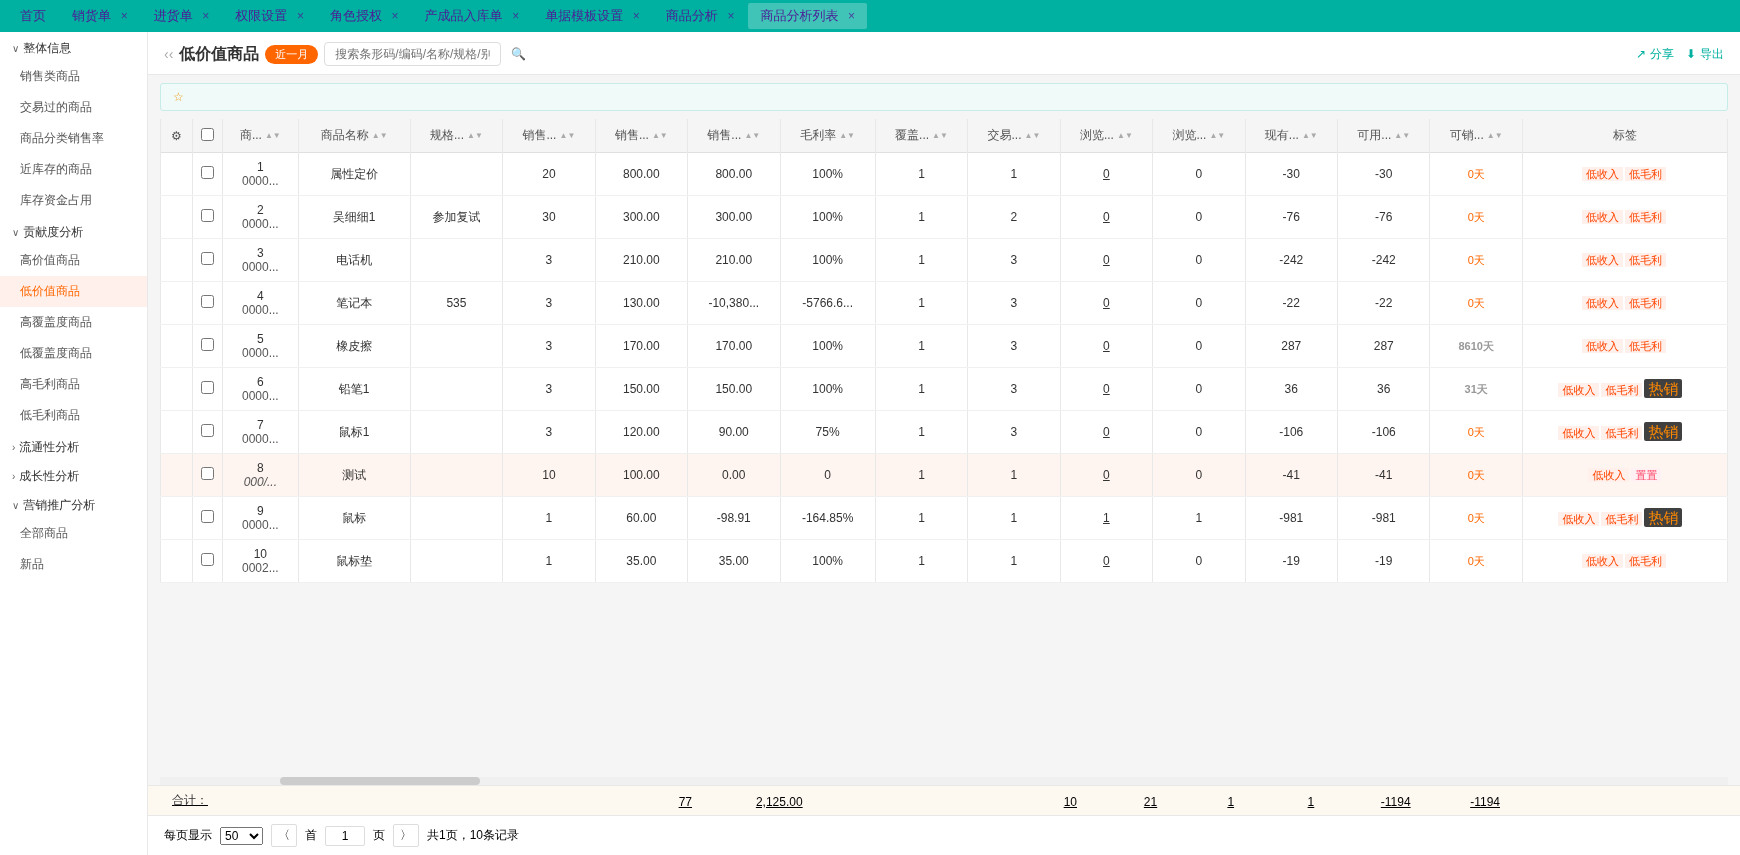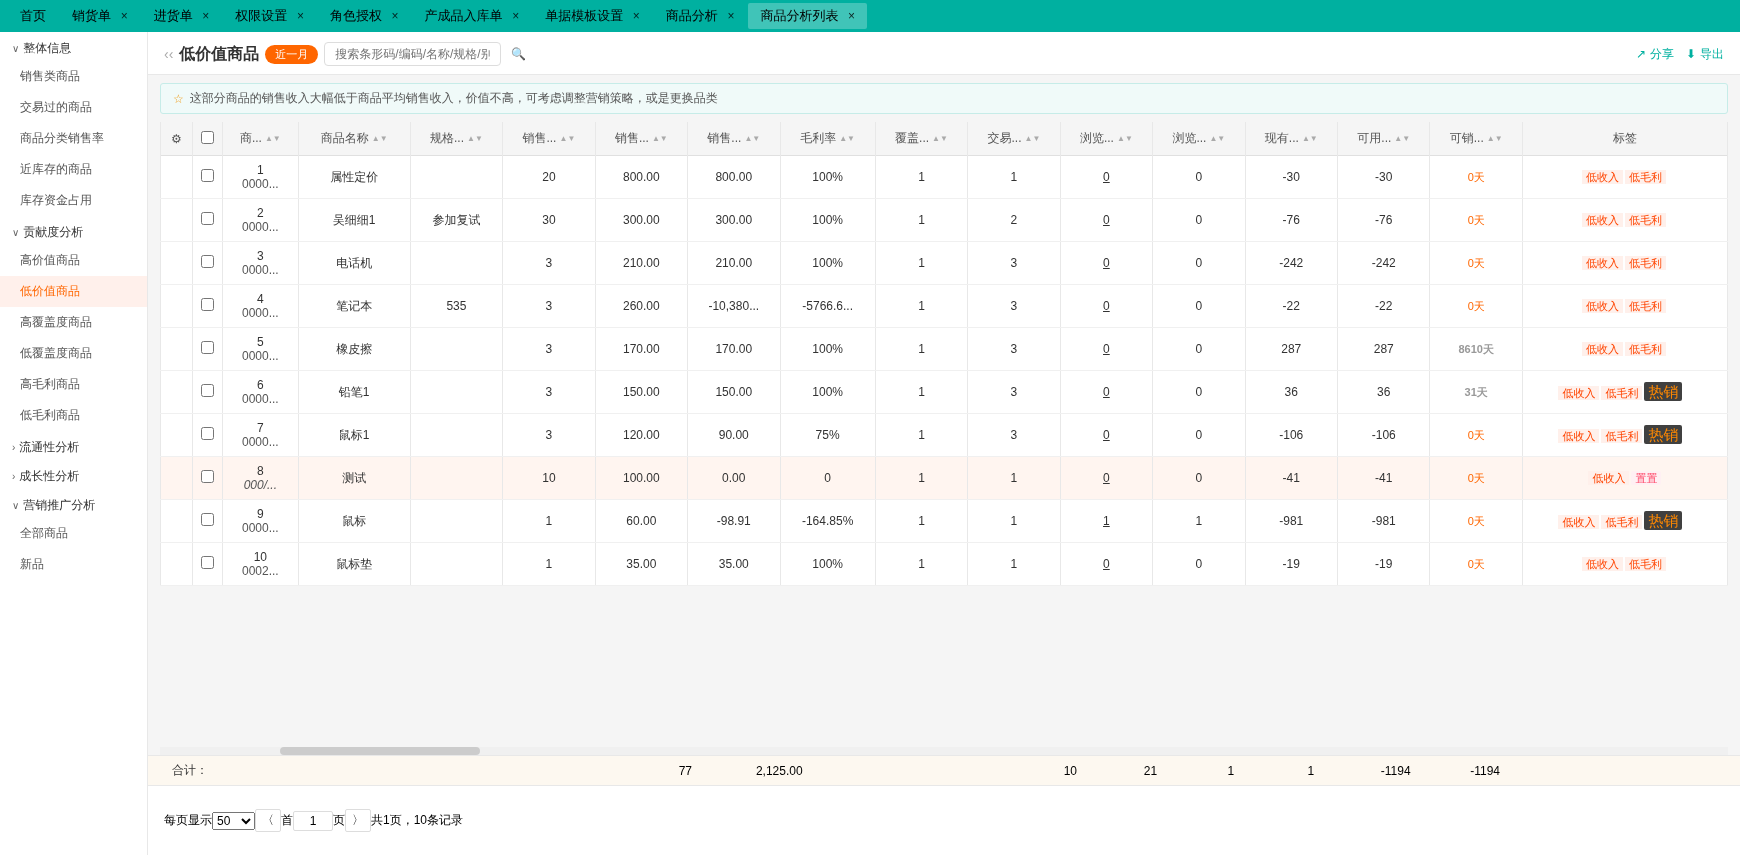--- a/index.html
+++ b/index.html
@@ -8,21 +8,21 @@
     
     .top-nav {
       background: #00b0a0;
       height: 32px;
       display: flex;
       align-items: center;
       padding: 0 8px;
       gap: 2px;
     }
     .nav-item {
-      color: #000000;
+      color: #4c1d95;
       padding: 4px 12px;
       cursor: pointer;
       border-radius: 2px;
       white-space: nowrap;
       font-size: 13px;
     }
     .nav-item.active { background: rgba(255,255,255,0.25); }
     .nav-item .close { margin-left: 6px; opacity: 0.8; }
 
     
@@ -161,31 +161,33 @@
     .days-orange { color: #ff6600; font-size: 11px; }
     .days-gray { color: #999; font-size: 11px; font-weight: bold; }
     .link-underline { text-decoration: underline; cursor: pointer; color: #333; }
     .col-check { width: 30px; }
     .col-setting { width: 32px; }
 
     
     .footer {
       background: #fff;
       border-top: 1px solid #e8e8e8;
-      padding: 23px 16px;
+      padding: 8px 16px;
       display: flex;
       align-items: center;
+      gap: 8px;
     }
     .total-bar {
       background: #fdf8f0;
       border-top: 1px solid #e8e8e8;
       padding: 6px 12px;
       display: flex;
-      align-items: center;
+      align-items: flex-end;
       gap: 0;
+      text-decoration: underline;
     }
     .total-label { color: #333; font-weight: 500; min-width: 60px; text-align: center; }
     .page-btn {
       border: 1px solid #ddd;
       background: #fff;
       padding: 2px 6px;
       cursor: pointer;
       border-radius: 2px;
       font-size: 12px;
     }
@@ -293,21 +295,20 @@
         </span>
         <span>
           <span>⬇</span>
           <span>导出</span>
         </span>
       </div>
     </div>
 
     <div class="notice-bar">
       <span class="notice-icon">☆</span>
-      <span>这部分商品的销售收入大幅低于商品平均销售收入，价值不高，可考虑调整营销策略，或是更换品类</span>
     </div>
 
     <div class="table-wrapper">
       <table>
         <thead>
           <tr>
             <th class="col-setting">⚙</th>
             <th class="col-check"><input type="checkbox" style=""></th>
             <th>
               <div class="th-sort">商... <span class="sort-arrows">▲▼</span></div>
@@ -420,21 +421,21 @@
   </tr>
             <tr>
     <td></td>
     <td class="col-check">
       <input type="checkbox" style="">
     </td>
     <td>4<br><span style="color:#555;">0000...</span></td>
     <td>笔记本</td>
     <td>535</td>
     <td>3</td>
-    <td>260.00</td>
+    <td>130.00</td>
     <td>-10,380...</td>
     <td>-5766.6...</td>
     <td>1</td>
     <td>3</td>
     <td><span class="link-underline">0</span></td>
     <td>0</td>
     <td>-22</td>
     <td>-22</td>
     <td><span class="days-orange">0天</span></td>
     <td><span class="tag-red">低收入</span><span class="tag-red">低毛利</span></td>

